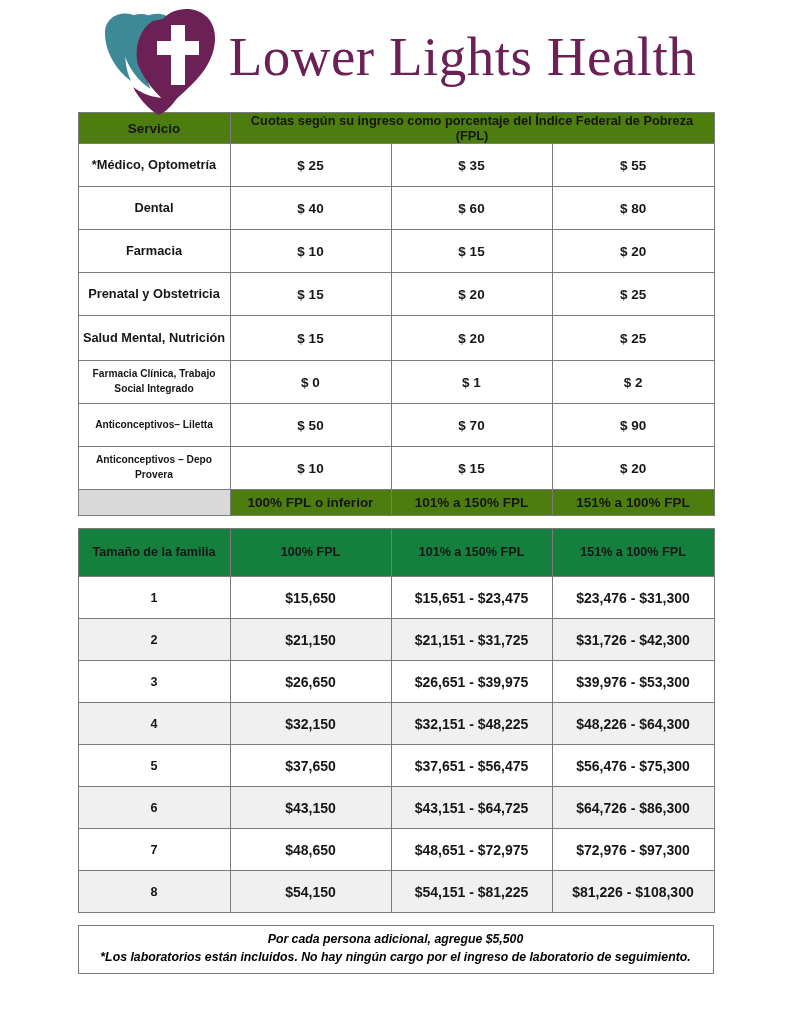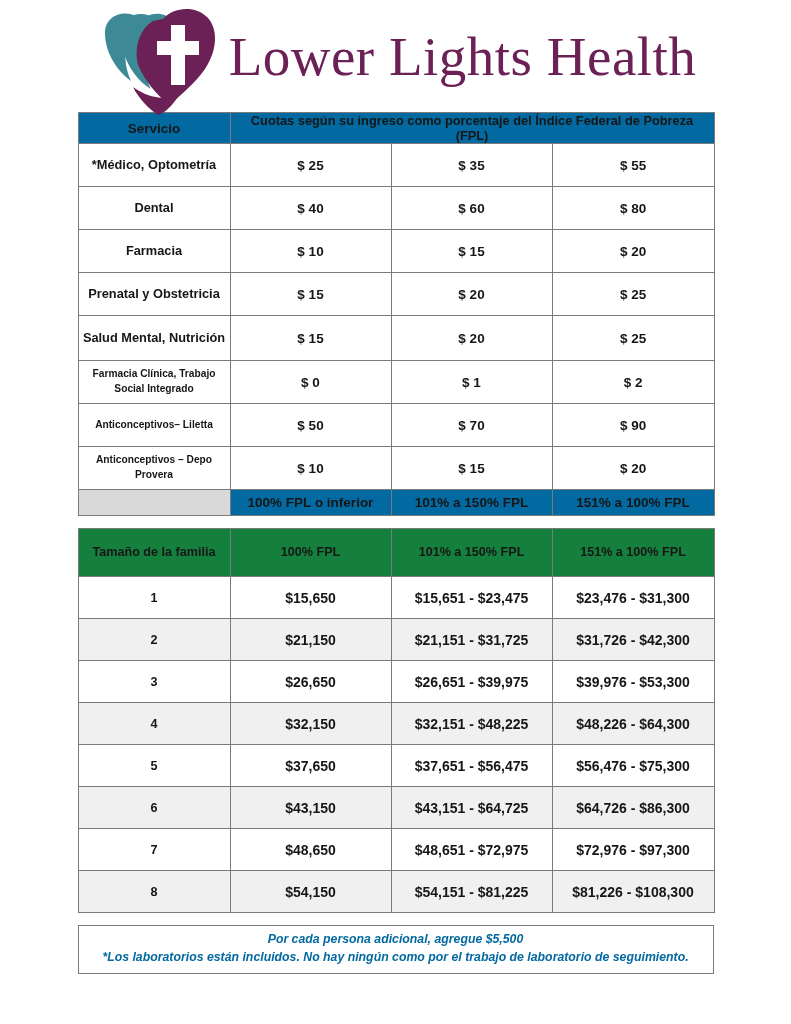--- a/index.html
+++ b/index.html
@@ -82,21 +82,21 @@
   
   .c-label { width: 152px; }
   .c-a { width: 161px; }
   .c-b { width: 161px; }
   .c-c { width: 162px; }
 
   
   .fees .hdr-service,
   .fees .hdr-span,
   .fees .footer-band td {
-    background: #0369a1;
+    background: #4d7c0f;
   }
   .fees .hdr-service { font-size: 13.5px; height: 22px; }
   .fees .hdr-span { font-size: 12.8px; height: 22px; }
   .fees td.svc { font-size: 12.8px; line-height: 1.35; }
   .fees td.svc.small { font-size: 10.2px; line-height: 1.45; }
   .fees td.amt { font-size: 13.5px; }
   .fees tr.body-row td { height: 42px; }
   .fees tr.body-row.tall td { height: 44px; }
   .fees .footer-band td { font-size: 13.5px; height: 25px; }
   .fees .footer-band td.blank { background: #D9D9D9; }
@@ -123,21 +123,21 @@
     margin: 12px auto 0 auto;
     border: 1px solid #7b7b7b;
     box-sizing: border-box;
     text-align: center;
     padding: 5px 6px 6px 6px;
     font-family: "Liberation Sans", sans-serif;
     font-style: italic;
     font-weight: bold;
     font-size: 12.3px;
     line-height: 1.45;
-    color: #0369a1;
+    color: #000000;
   }
   .footnote div { white-space: nowrap; }
 </style>
 </head>
 <body>
 
 <div class="page">
 
   <div class="header">
     <span class="logo-mark">
@@ -296,16 +296,16 @@
           <td>$54,150</td>
           <td>$54,151 - $81,225</td>
           <td>$81,226 - $108,300</td>
         </tr>
       </tbody>
     </table>
   </div>
 
   <div class="footnote">
     <div>Por cada persona adicional, agregue $5,500</div>
-    <div>*Los laboratorios están incluidos. No hay ningún como por el trabajo de laboratorio de seguimiento.</div>
+    <div>*Los laboratorios están incluidos. No hay ningún cargo por el ingreso de laboratorio de seguimiento.</div>
   </div>
 
 </div>
 
 </body></html>

